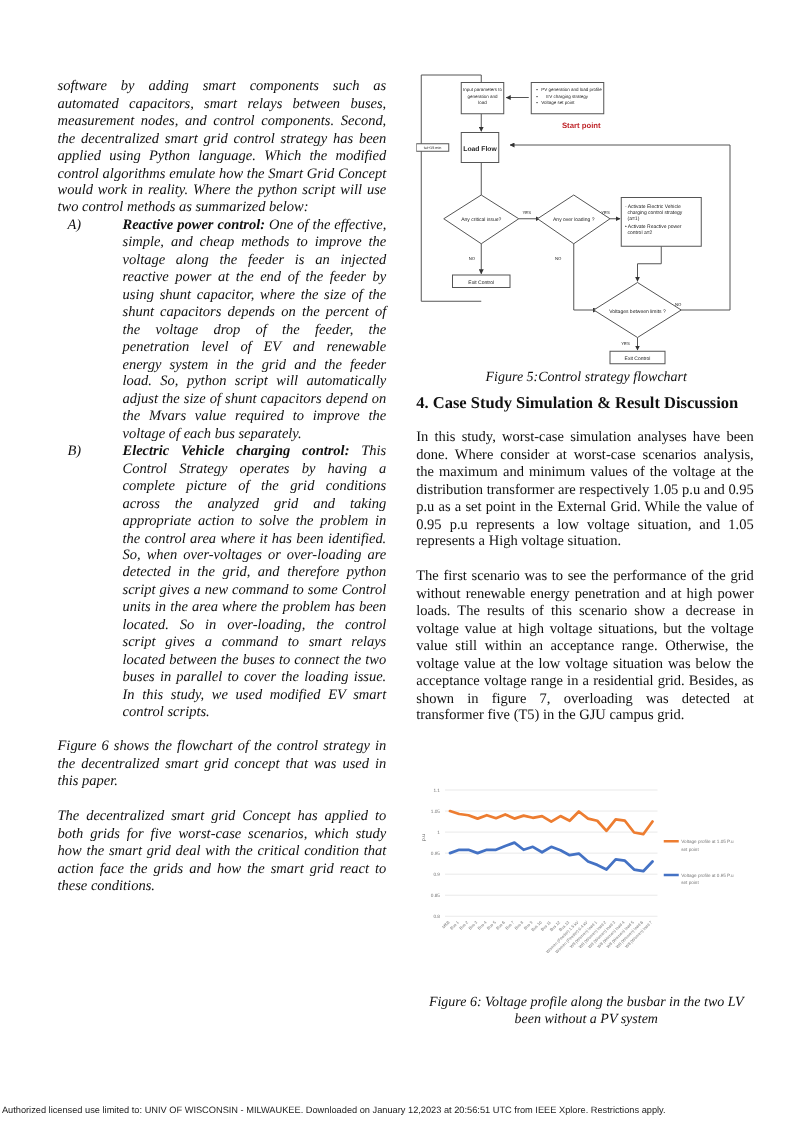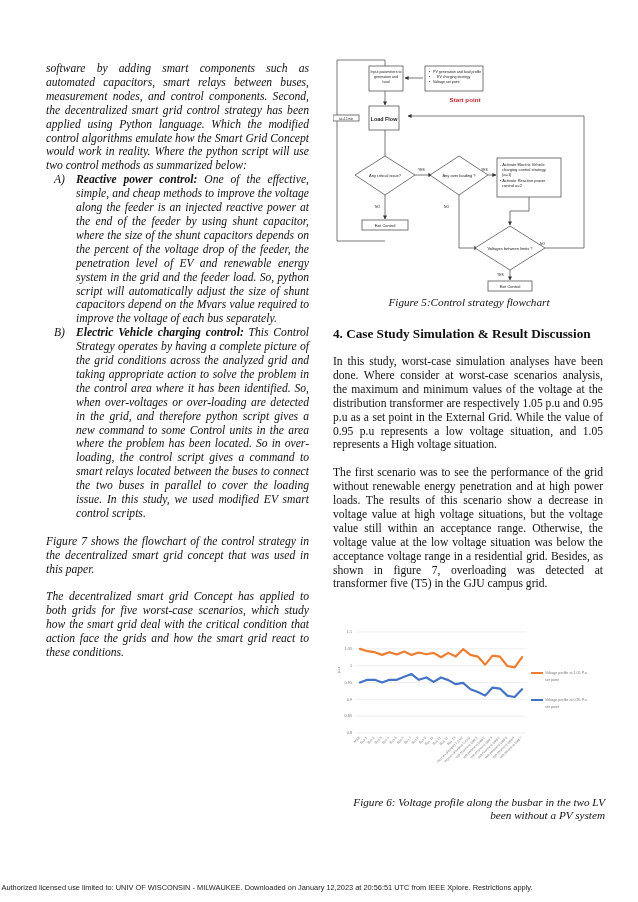--- a/index.html
+++ b/index.html
@@ -1,51 +1,51 @@
 <!DOCTYPE html>
 <html><head>
 <meta charset="utf-8">
 <style>
   html, body { margin: 0; padding: 0; background: #ffffff; }
   body { width: 638px; height: 902px; position: relative; overflow: hidden;
          font-family: "Liberation Serif", "DejaVu Serif", serif; color: #111; }
   .col { position: absolute; font-size: 11.6px; line-height: 13.9px; text-align: justify; }
   #left-col { left: 46px; top: 62px; width: 263px; font-style: italic; }
-  #right-col { left: 333px; top: 314px; width: 270px; margin-top: 12px; }
+  #right-col { left: 333px; top: 314px; width: 270px; }
   p { margin: 0; }
   .gap { height: 13.9px; }
   .li { display: flex; padding-left: 8px; }
   .li .lbl { width: 22px; flex: none; }
-  .li .body { flex: 1; text-align: justify; }
+  .li .body { flex: 1; text-align: justify; margin-left: 22px; }
   b { font-weight: bold; }
   .section-title { font-weight: bold; font-size: 13.2px; line-height: 16px; margin-bottom: 13px; text-align: left; }
   .caption { font-style: italic; font-size: 11.2px; text-align: center; line-height: 13px; }
   #fig5 { position: absolute; left: 333px; top: 58px; width: 272px; height: 236px; }
   #fig5-caption { position: absolute; left: 333px; top: 296px; width: 272px; font-style: italic; }
   #fig6 { position: absolute; left: 334px; top: 618px; width: 272px; height: 172px; }
-  #fig6-caption { position: absolute; left: 333px; top: 796px; width: 272px; text-align: right; }
+  #fig6-caption { position: absolute; left: 333px; top: 796px; width: 272px; }
   #footer { position: absolute; left: 0; top: 883px; width: 534px; text-align: center;
             font-family: "Liberation Sans", "DejaVu Sans", sans-serif; font-size: 7.4px; color: #222; }
   svg text { font-family: "Liberation Sans", "DejaVu Sans", sans-serif; }
 </style>
 </head>
 <body>
 
 <div id="left-col" class="col">
   <p>software by adding smart components such as automated capacitors, smart relays between buses, measurement nodes, and control components. Second, the decentralized smart grid control strategy has been applied using Python language. Which the modified control algorithms emulate how the Smart Grid Concept would work in reality. Where the python script will use two control methods as summarized below:</p>
   <div class="li">
     <span class="lbl">A)</span>
     <span class="body"><b>Reactive power control:</b><span> One of the effective, simple, and cheap methods to improve the voltage along the feeder is an injected reactive power at the end of the feeder by using shunt capacitor, where the size of the shunt capacitors depends on the percent of the voltage drop of the feeder, the penetration level of EV and renewable energy system in the grid and the feeder load. So, python script will automatically adjust the size of shunt capacitors depend on the Mvars value required to improve the voltage of each bus separately.</span></span>
   </div>
   <div class="li">
     <span class="lbl">B)</span>
     <span class="body"><b>Electric Vehicle charging control:</b><span> This Control Strategy operates by having a complete picture of the grid conditions across the analyzed grid and taking appropriate action to solve the problem in the control area where it has been identified. So, when over-voltages or over-loading are detected in the grid, and therefore python script gives a new command to some Control units in the area where the problem has been located. So in over-loading, the control script gives a command to smart relays located between the buses to connect the two buses in parallel to cover the loading issue. In this study, we used modified EV smart control scripts.</span></span>
   </div>
   <div class="gap"></div>
-  <p>Figure 7 shows the flowchart of the control strategy in the decentralized smart grid concept that was used in this paper.</p>
+  <p>Figure 6 shows the flowchart of the control strategy in the decentralized smart grid concept that was used in this paper.</p>
   <div class="gap"></div>
   <p>The decentralized smart grid Concept has applied to both grids for five worst-case scenarios, which study how the smart grid deal with the critical condition that action face the grids and how the smart grid react to these conditions.</p>
 </div>
 
 <svg id="fig5" viewBox="0 0 272 236">
   <defs>
     <marker id="arr" markerWidth="5" markerHeight="5" refX="4.5" refY="2.5" orient="auto">
       <path d="M0,0 L5,2.5 L0,5 z" fill="#333"></path>
     </marker>
   </defs>

